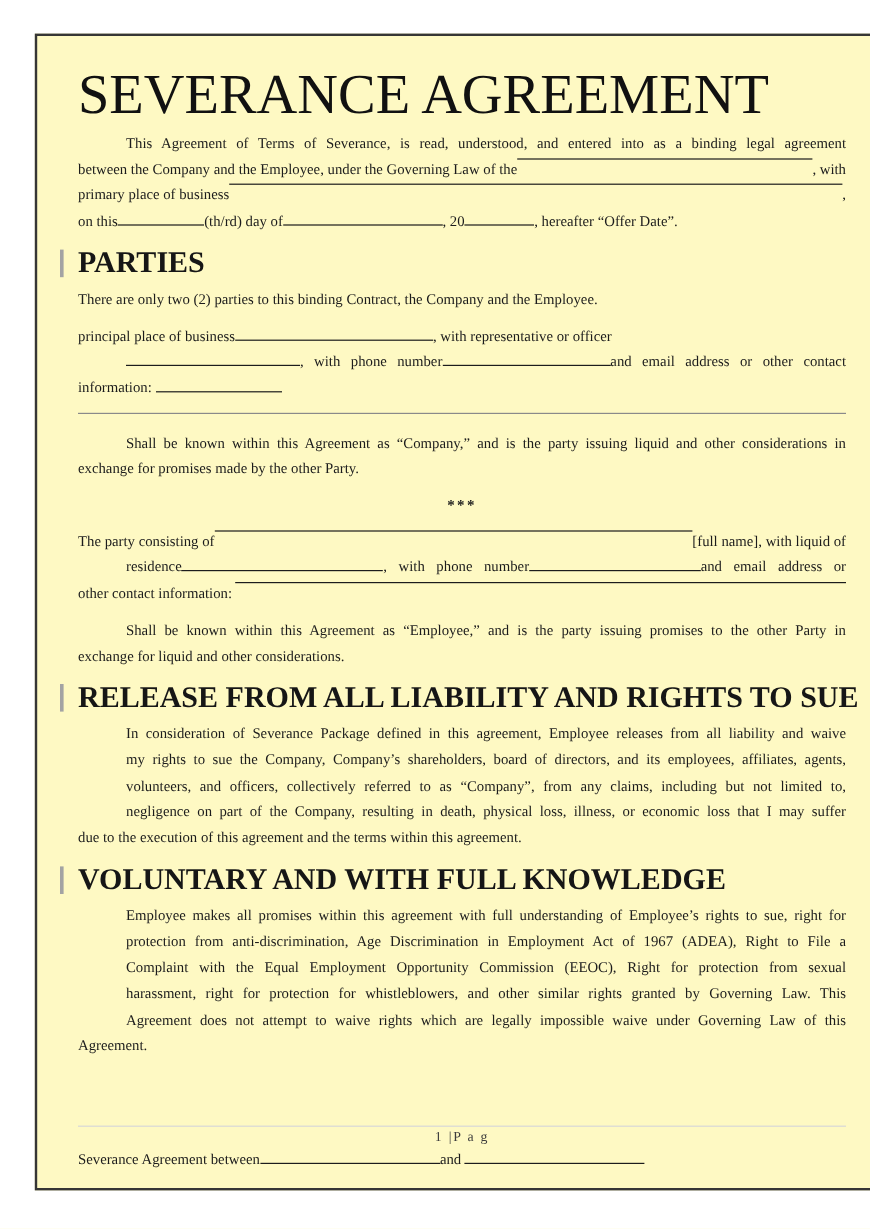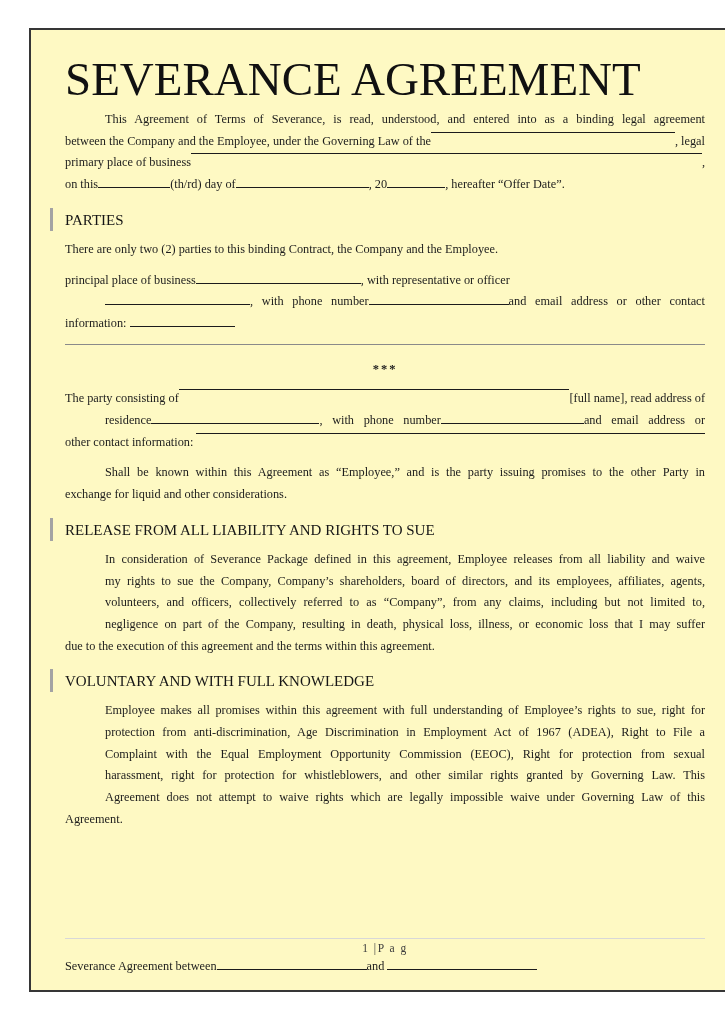--- a/index.html
+++ b/index.html
@@ -21,21 +21,21 @@
   .line{line-height:21.7px;white-space:pre;}
   .line.just{white-space:normal;text-align:justify;text-align-last:justify;margin-left:40px;}
   .line.flexline{display:flex;align-items:flex-start;}
   .line.flexline > span{white-space:pre;}
   .blank{
     display:inline-block;height:1px;vertical-align:baseline;
     border-bottom:1.4px solid #1c1c1c;
   }
   .flexline .blank.fill{flex:1 1 auto;}
   .heading{
-    font-size:15px;line-height:30px;font-weight:400;color:#161616;
+    font-size:25px;line-height:30px;font-weight:700;color:#161616;
     margin:0 0 4px 0;position:relative;white-space:nowrap;
   }
   .heading::before{
     content:"";position:absolute;left:-15px;top:3px;bottom:4px;width:3px;
     background:#a3a3a3;
   }
   .divider{border-top:1px solid #8a8a8a;margin:5px 0 14px 0;}
   .stars{
     text-align:center;font-size:12.5px;font-weight:700;letter-spacing:2px;
     line-height:21.7px;margin:0 0 8px 0;
@@ -50,37 +50,41 @@
 </style>
 </head>
 <body>
 
 <div class="frame">
   <div class="content">
     <h1 class="doc-title">SEVERANCE AGREEMENT</h1>
     <div id="blocks">
         <div class="para">
           <div class=" line just"><span>This Agreement of Terms of Severance, is read, understood, and entered into as a binding legal agreement</span></div>
-          <div class=" line flexline"><span>between the Company and the Employee, under the Governing Law of the</span><span class="blank fill"></span><span>, legal</span></div>
+          <div class=" line flexline"><span>between the Company and the Employee, under the Governing Law of the</span><span class="blank fill"></span><span>, with</span></div>
           <div class=" line flexline"><span>primary place of business</span><span class="blank fill"></span><span>,</span></div>
           <div class=" line"><span>on this</span><span class="blank" style="width: 72px;"></span><span>(th/rd) day of</span><span class="blank" style="width: 133px;"></span><span>, 20</span><span class="blank" style="width: 58px;"></span><span>, hereafter “Offer Date”.</span></div>
         </div>
         <div class="heading">PARTIES</div>
         <div class="para">
           <div class=" line"><span>There are only two (2) parties to this binding Contract, the Company and the Employee.</span></div>
         </div>
         <div class="para">
           <div class=" line"><span>principal place of business</span><span class="blank" style="width: 165px;"></span><span>, with representative or officer</span></div>
           <div class=" line just"><span class="blank" style="width: 145px;"></span><span>, with phone number</span><span class="blank" style="width: 140px;"></span><span>and email address or other contact</span></div>
           <div class=" line"><span>information: </span><span class="blank" style="width: 105px;"></span></div>
         </div>
         <div class="divider"></div>
+        <div class="para">
+          <div class=" line just"><span>Shall be known within this Agreement as “Company,” and is the party issuing liquid and other considerations in</span></div>
+          <div class=" line"><span>exchange for promises made by the other Party.</span></div>
+        </div>
         <div class="stars">***</div>
         <div class="para">
-          <div class=" line flexline"><span>The party consisting of</span><span class="blank fill"></span><span>[full name], read address of</span></div>
+          <div class=" line flexline"><span>The party consisting of</span><span class="blank fill"></span><span>[full name], with liquid of</span></div>
           <div class=" line just"><span>residence</span><span class="blank" style="width: 168px;"></span><span>, with phone number</span><span class="blank" style="width: 143px;"></span><span>and email address or</span></div>
           <div class=" line flexline"><span>other contact information: </span><span class="blank fill"></span></div>
         </div>
         <div class="para">
           <div class=" line just"><span>Shall be known within this Agreement as “Employee,” and is the party issuing promises to the other Party in</span></div>
           <div class=" line"><span>exchange for liquid and other considerations.</span></div>
         </div>
         <div class="heading">RELEASE FROM ALL LIABILITY AND RIGHTS TO SUE</div>
         <div class="para">
           <div class=" line just"><span>In consideration of Severance Package defined in this agreement, Employee releases from all liability and waive</span></div>

